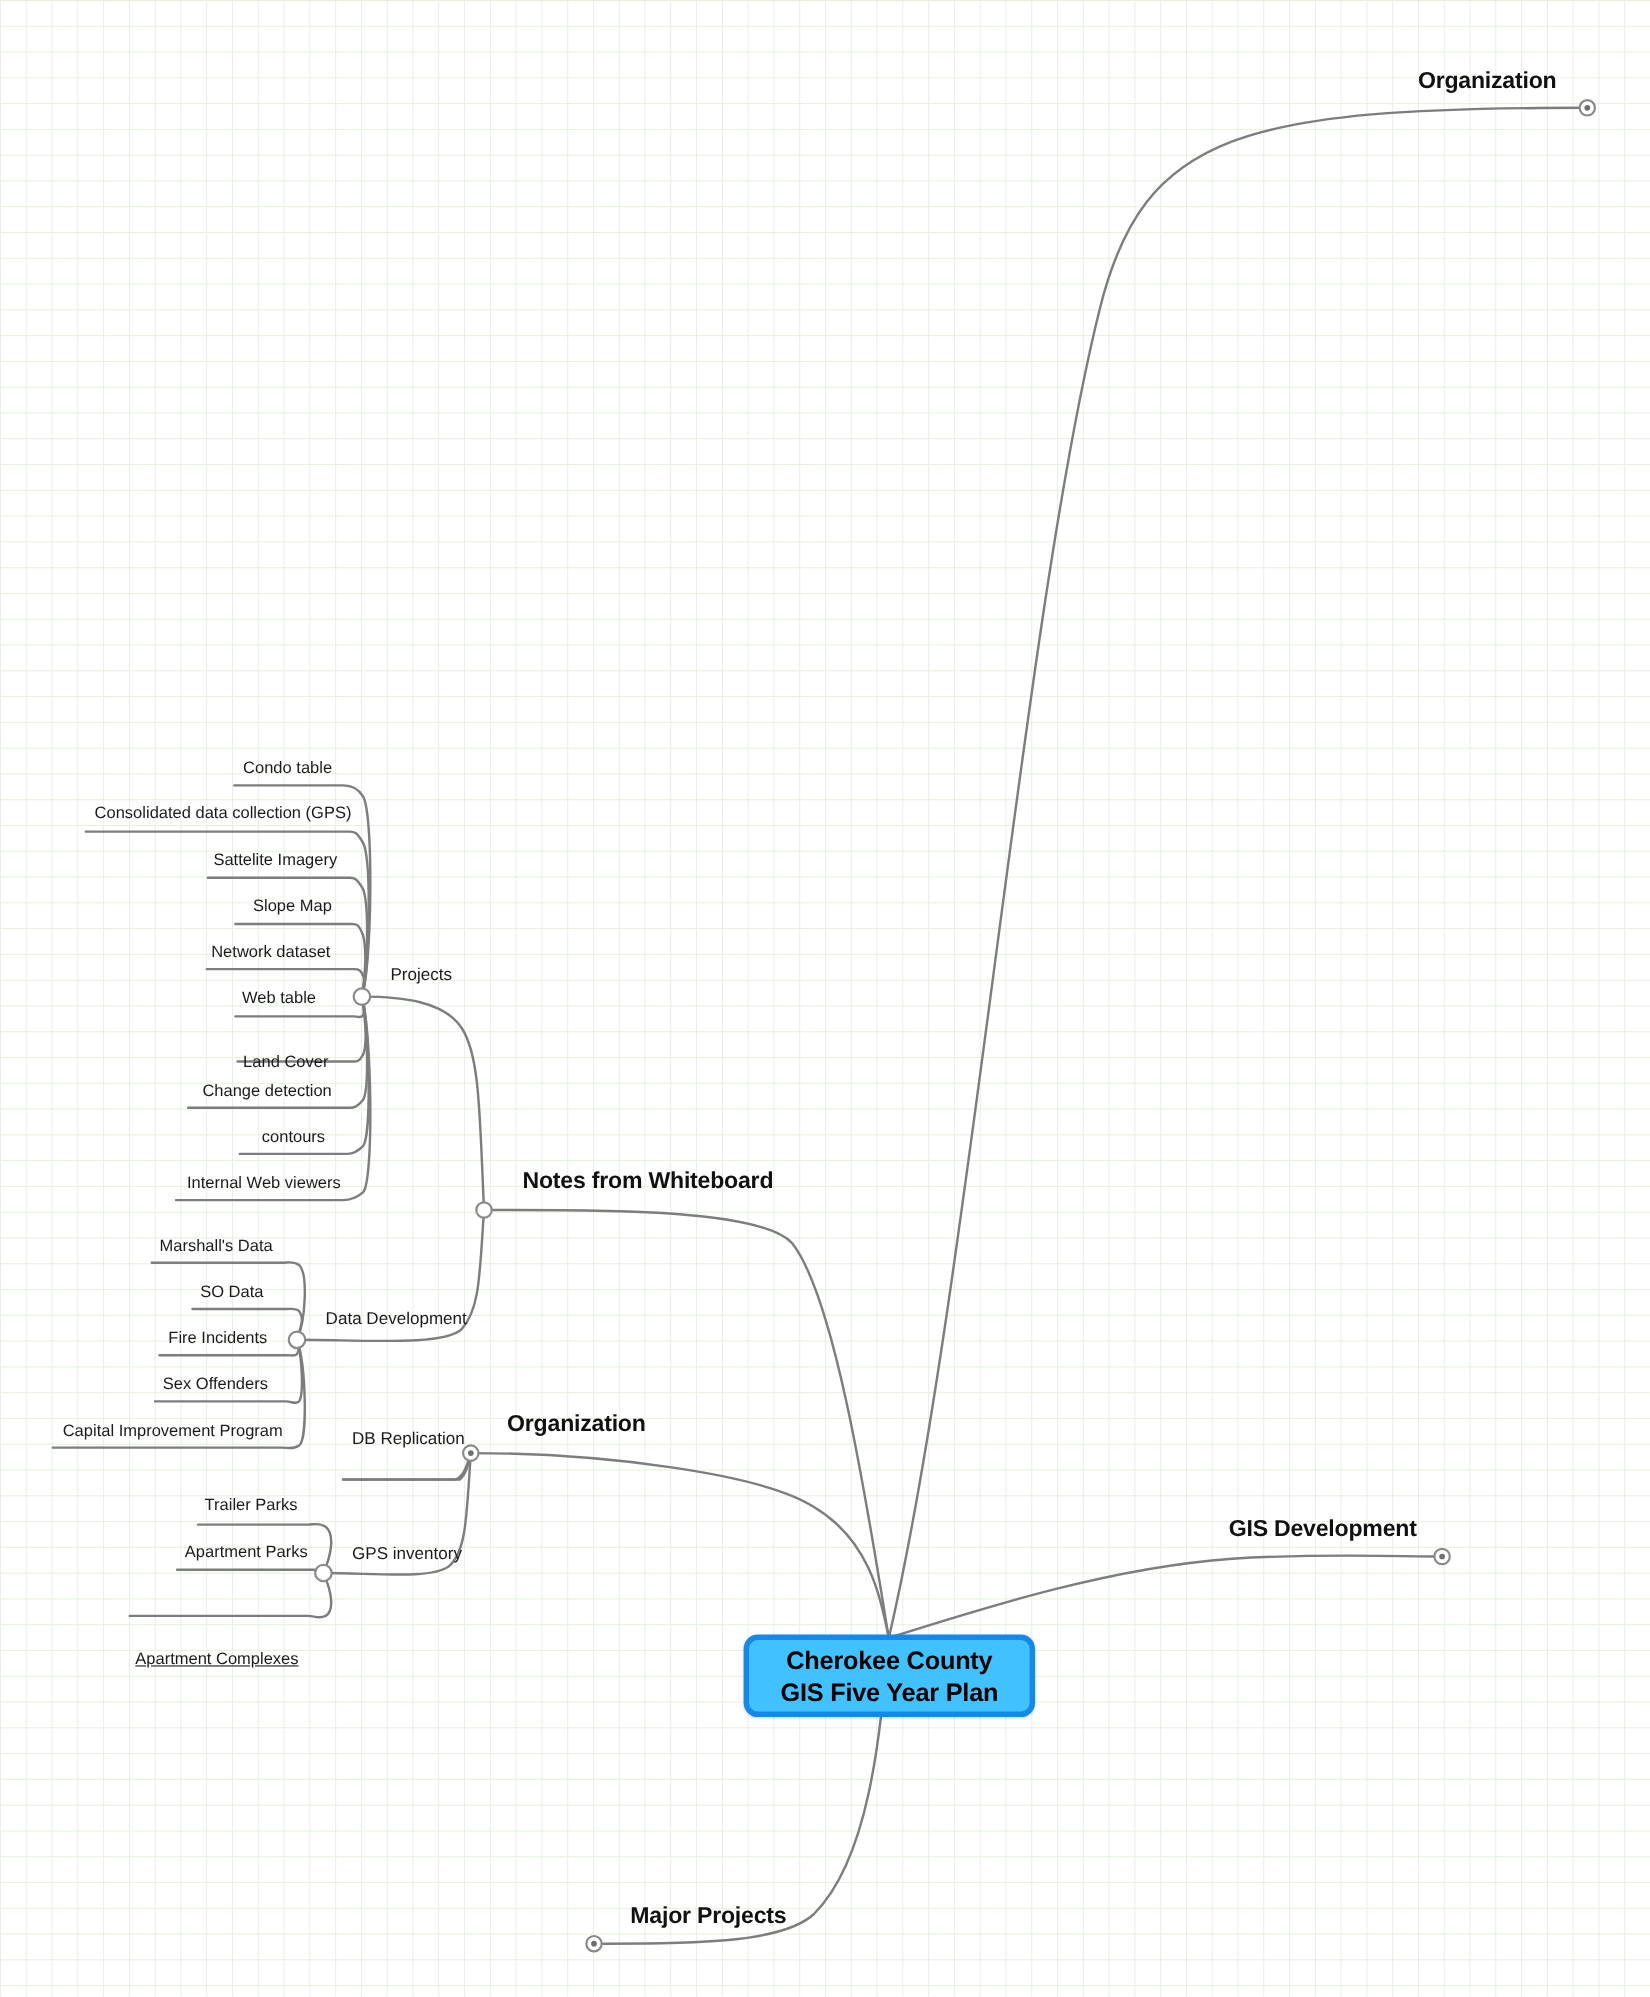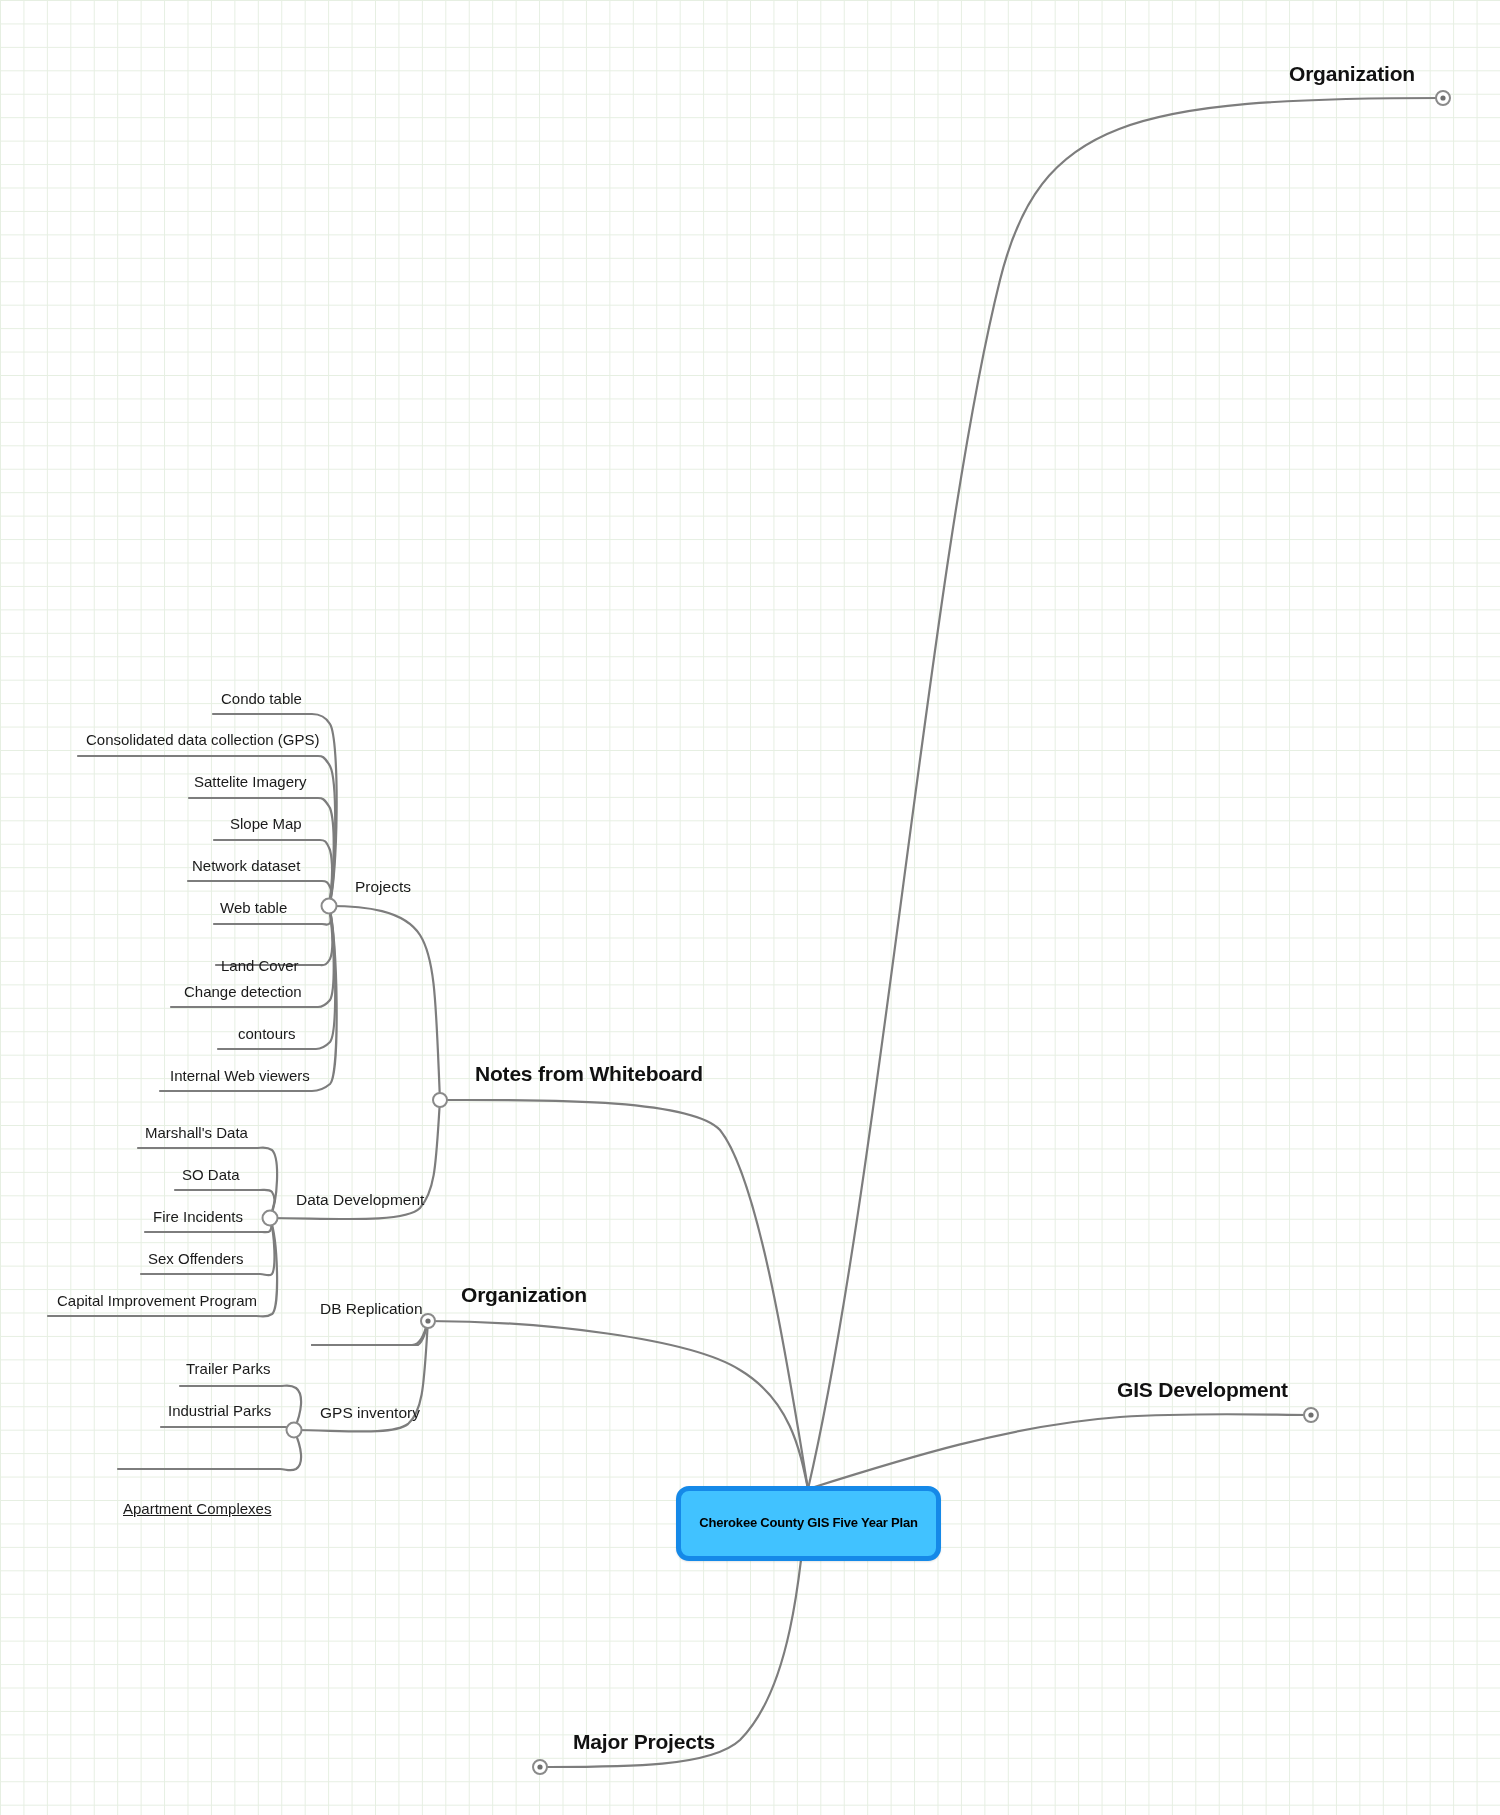--- a/index.html
+++ b/index.html
@@ -54,21 +54,21 @@
     width: 265px;
     height: 75px;
     box-sizing: border-box;
     background: #41C2FF;
     border: 5px solid #1589E8;
     border-radius: 13px;
     display: flex;
     align-items: center;
     justify-content: center;
     text-align: center;
-    font-size: 13px;
+    font-size: 23px;
     font-weight: bold;
     color: #000000;
     letter-spacing: -0.2px;
     line-height: 1.25;
     box-shadow: 0 1px 2px rgba(0,0,0,0.10);
   }
   .root-node span { display: block; padding: 0 14px; }
 </style>
 </head>
 <body>
@@ -172,16 +172,16 @@
   <div class="node-label lvl3" style="left:238px; top:1025px;">contours</div>
   <div class="node-label lvl3" style="left:170px; top:1067px;">Internal Web viewers</div>
 
   <div class="node-label lvl3" style="left:145px; top:1124px;">Marshall's Data</div>
   <div class="node-label lvl3" style="left:182px; top:1166px;">SO Data</div>
   <div class="node-label lvl3" style="left:153px; top:1208px;">Fire Incidents</div>
   <div class="node-label lvl3" style="left:148px; top:1250px;">Sex Offenders</div>
   <div class="node-label lvl3" style="left:57px;  top:1292px;">Capital Improvement Program</div>
 
   <div class="node-label lvl3" style="left:186px; top:1360px;">Trailer Parks</div>
-  <div class="node-label lvl3" style="left:168px; top:1402px;">Industrial Parks</div>
+  <div class="node-label lvl3" style="left:168px; top:1402px;">Apartment Parks</div>
   <div class="node-label lvl3" style="left:123px; top:1500px;text-decoration:underline;">Apartment Complexes</div>
 
 </div>
 
 </body></html>

